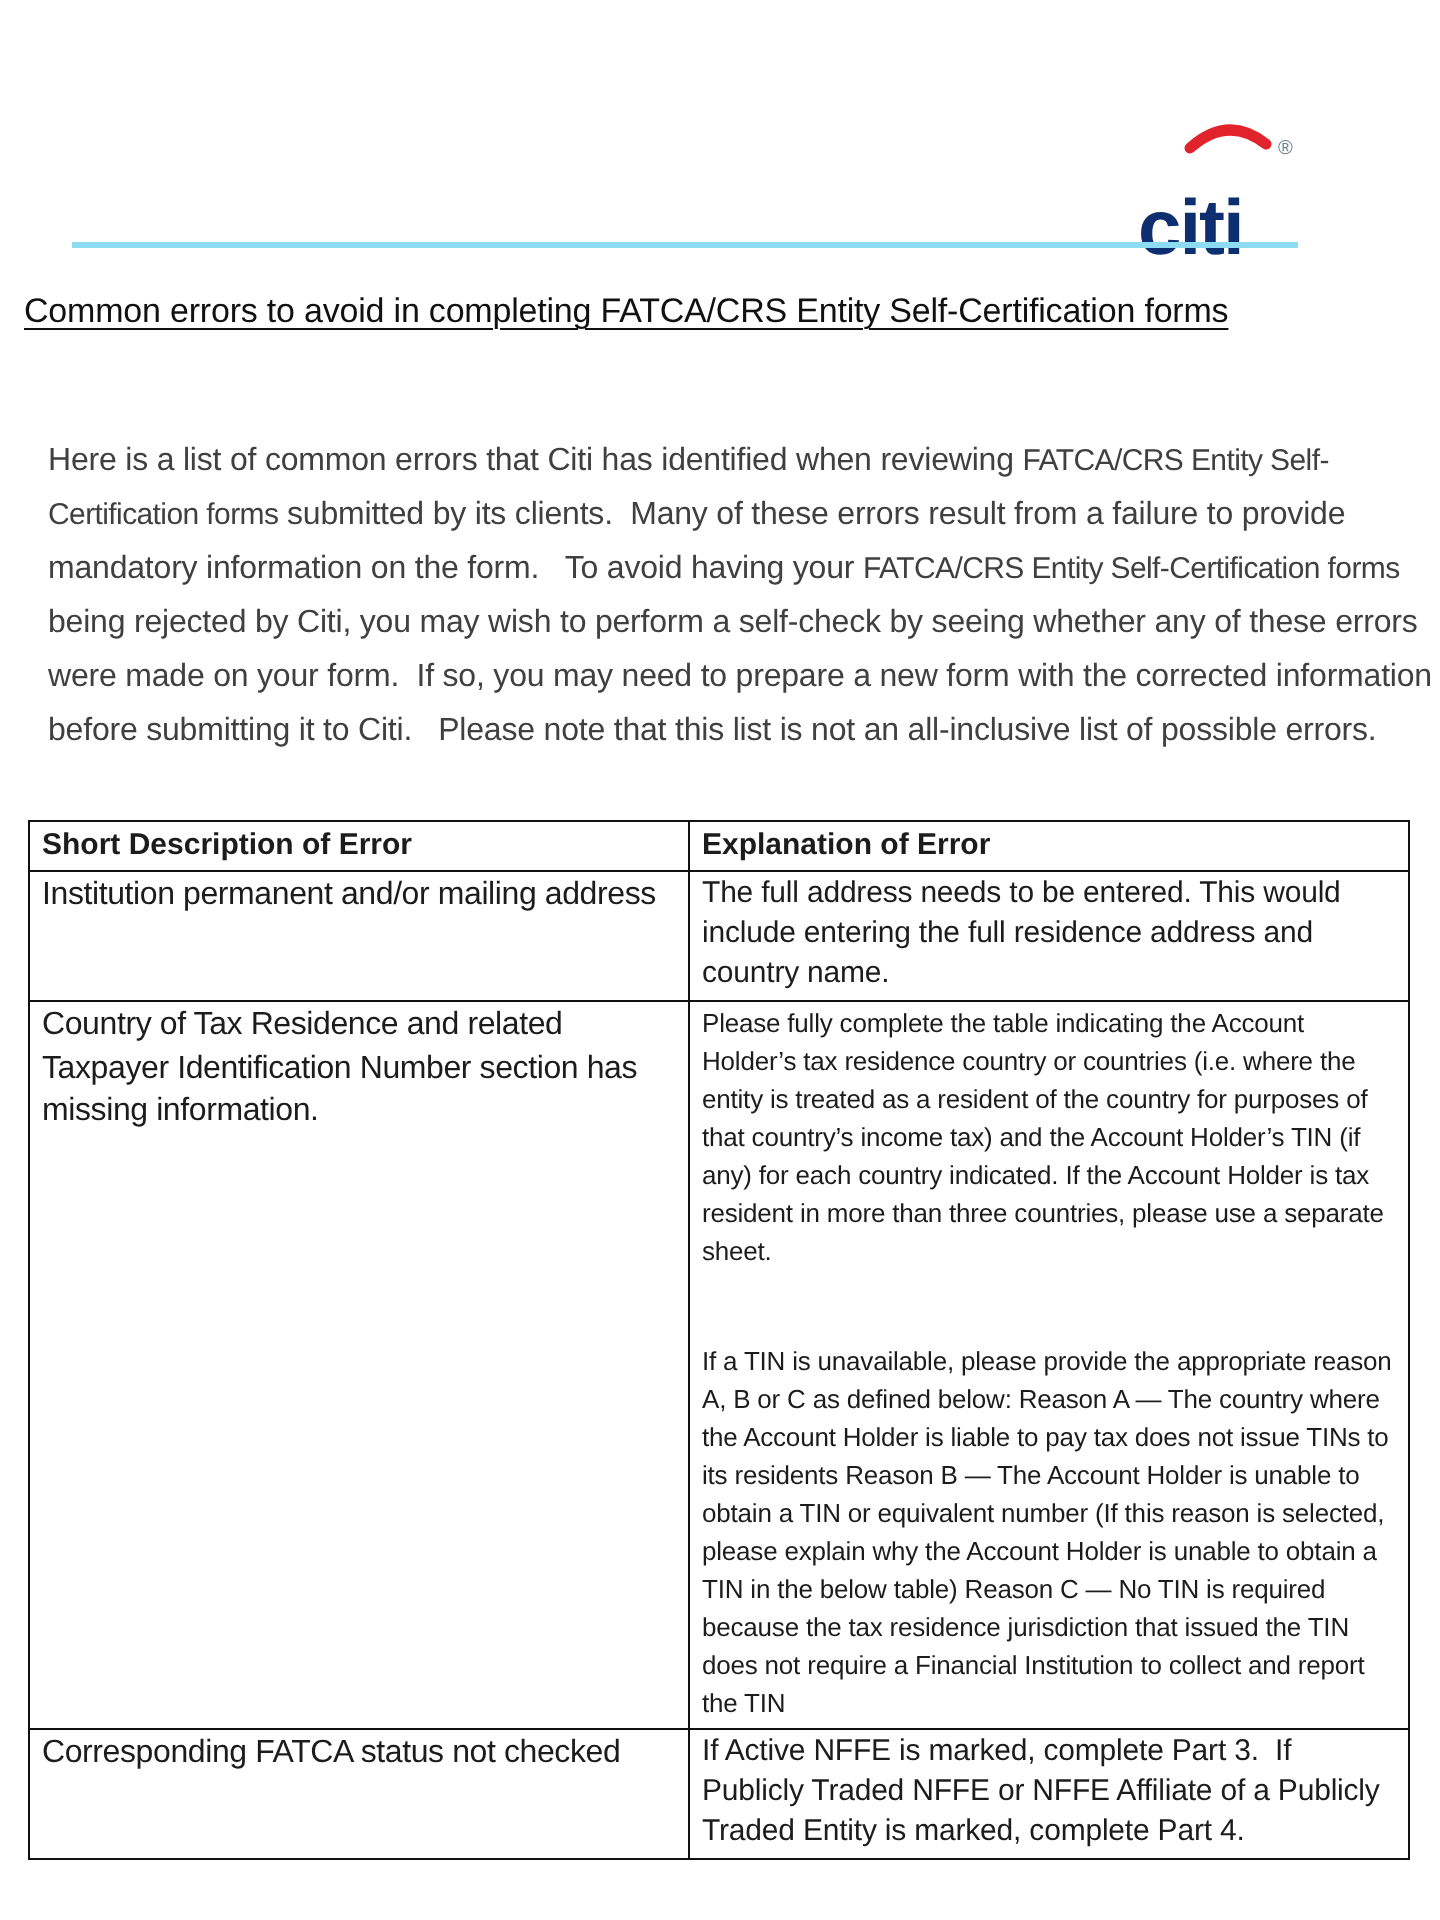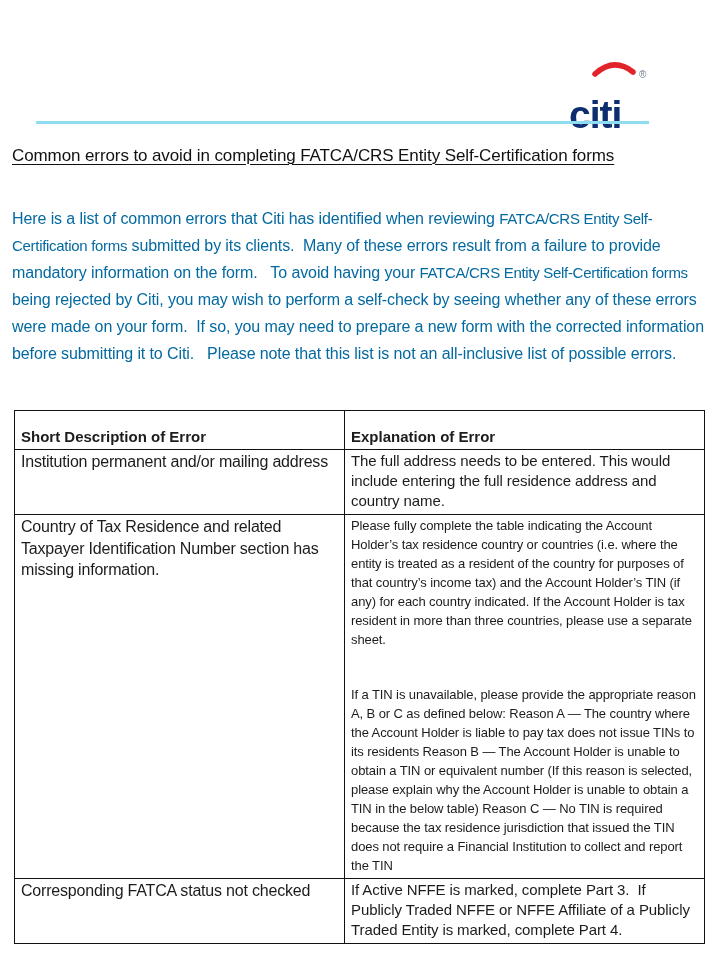--- a/index.html
+++ b/index.html
@@ -19,34 +19,34 @@
   .logo .reg{position:absolute;left:70px;top:13px;font-size:10px;color:#6b7b8d;}
   .rule{position:absolute;left:36px;top:121px;width:613px;height:2.5px;background:var(--rule,#8edcf2);}
   
   .title{
     position:absolute;left:12px;top:146px;font-size:17px;letter-spacing:-0.1px;
     text-decoration:underline;text-decoration-thickness:1px;text-underline-offset:3px;
     color:#111;
   }
   
   .intro{
-    position:absolute;left:12px;top:205px;width:694px;margin:0;
-    font-size:16px;line-height:27px;letter-spacing:-0.1px;white-space:pre-wrap;color:#0369a1;
+    position:absolute;left:12px;top:205px;width:694px;margin:12px;
+    font-size:16px;line-height:27px;letter-spacing:-0.1px;white-space:pre-wrap;color:#404040;
   }
   .intro .cond{font-size:15px;letter-spacing:-0.3px;}
   
   .errors-table{
     position:absolute;left:14px;top:410px;width:690px;
     border-collapse:collapse;table-layout:fixed;
   }
   .errors-table th,.errors-table td{
     border:1.4px solid #111;vertical-align:top;text-align:left;
     padding:1px 6px 3px 6px;white-space:pre-wrap;overflow:hidden;
   }
-  .errors-table th{font-size:15px;font-weight:bold;height:19px;line-height:19px;padding-top:16px;}
+  .errors-table th{font-size:15px;font-weight:bold;height:19px;line-height:19px;padding-top:2px;}
   td.desc{font-size:16px;line-height:21.5px;letter-spacing:-0.2px;}
   td.expl{font-size:15px;line-height:20px;letter-spacing:-0.1px;}
   td.expl-small{font-size:13px;line-height:19px;letter-spacing:-0.1px;height:352px;}
   .expl-p2{margin-top:36px;}
 </style>
 </head>
 <body>
 
 <div class="page">
 

